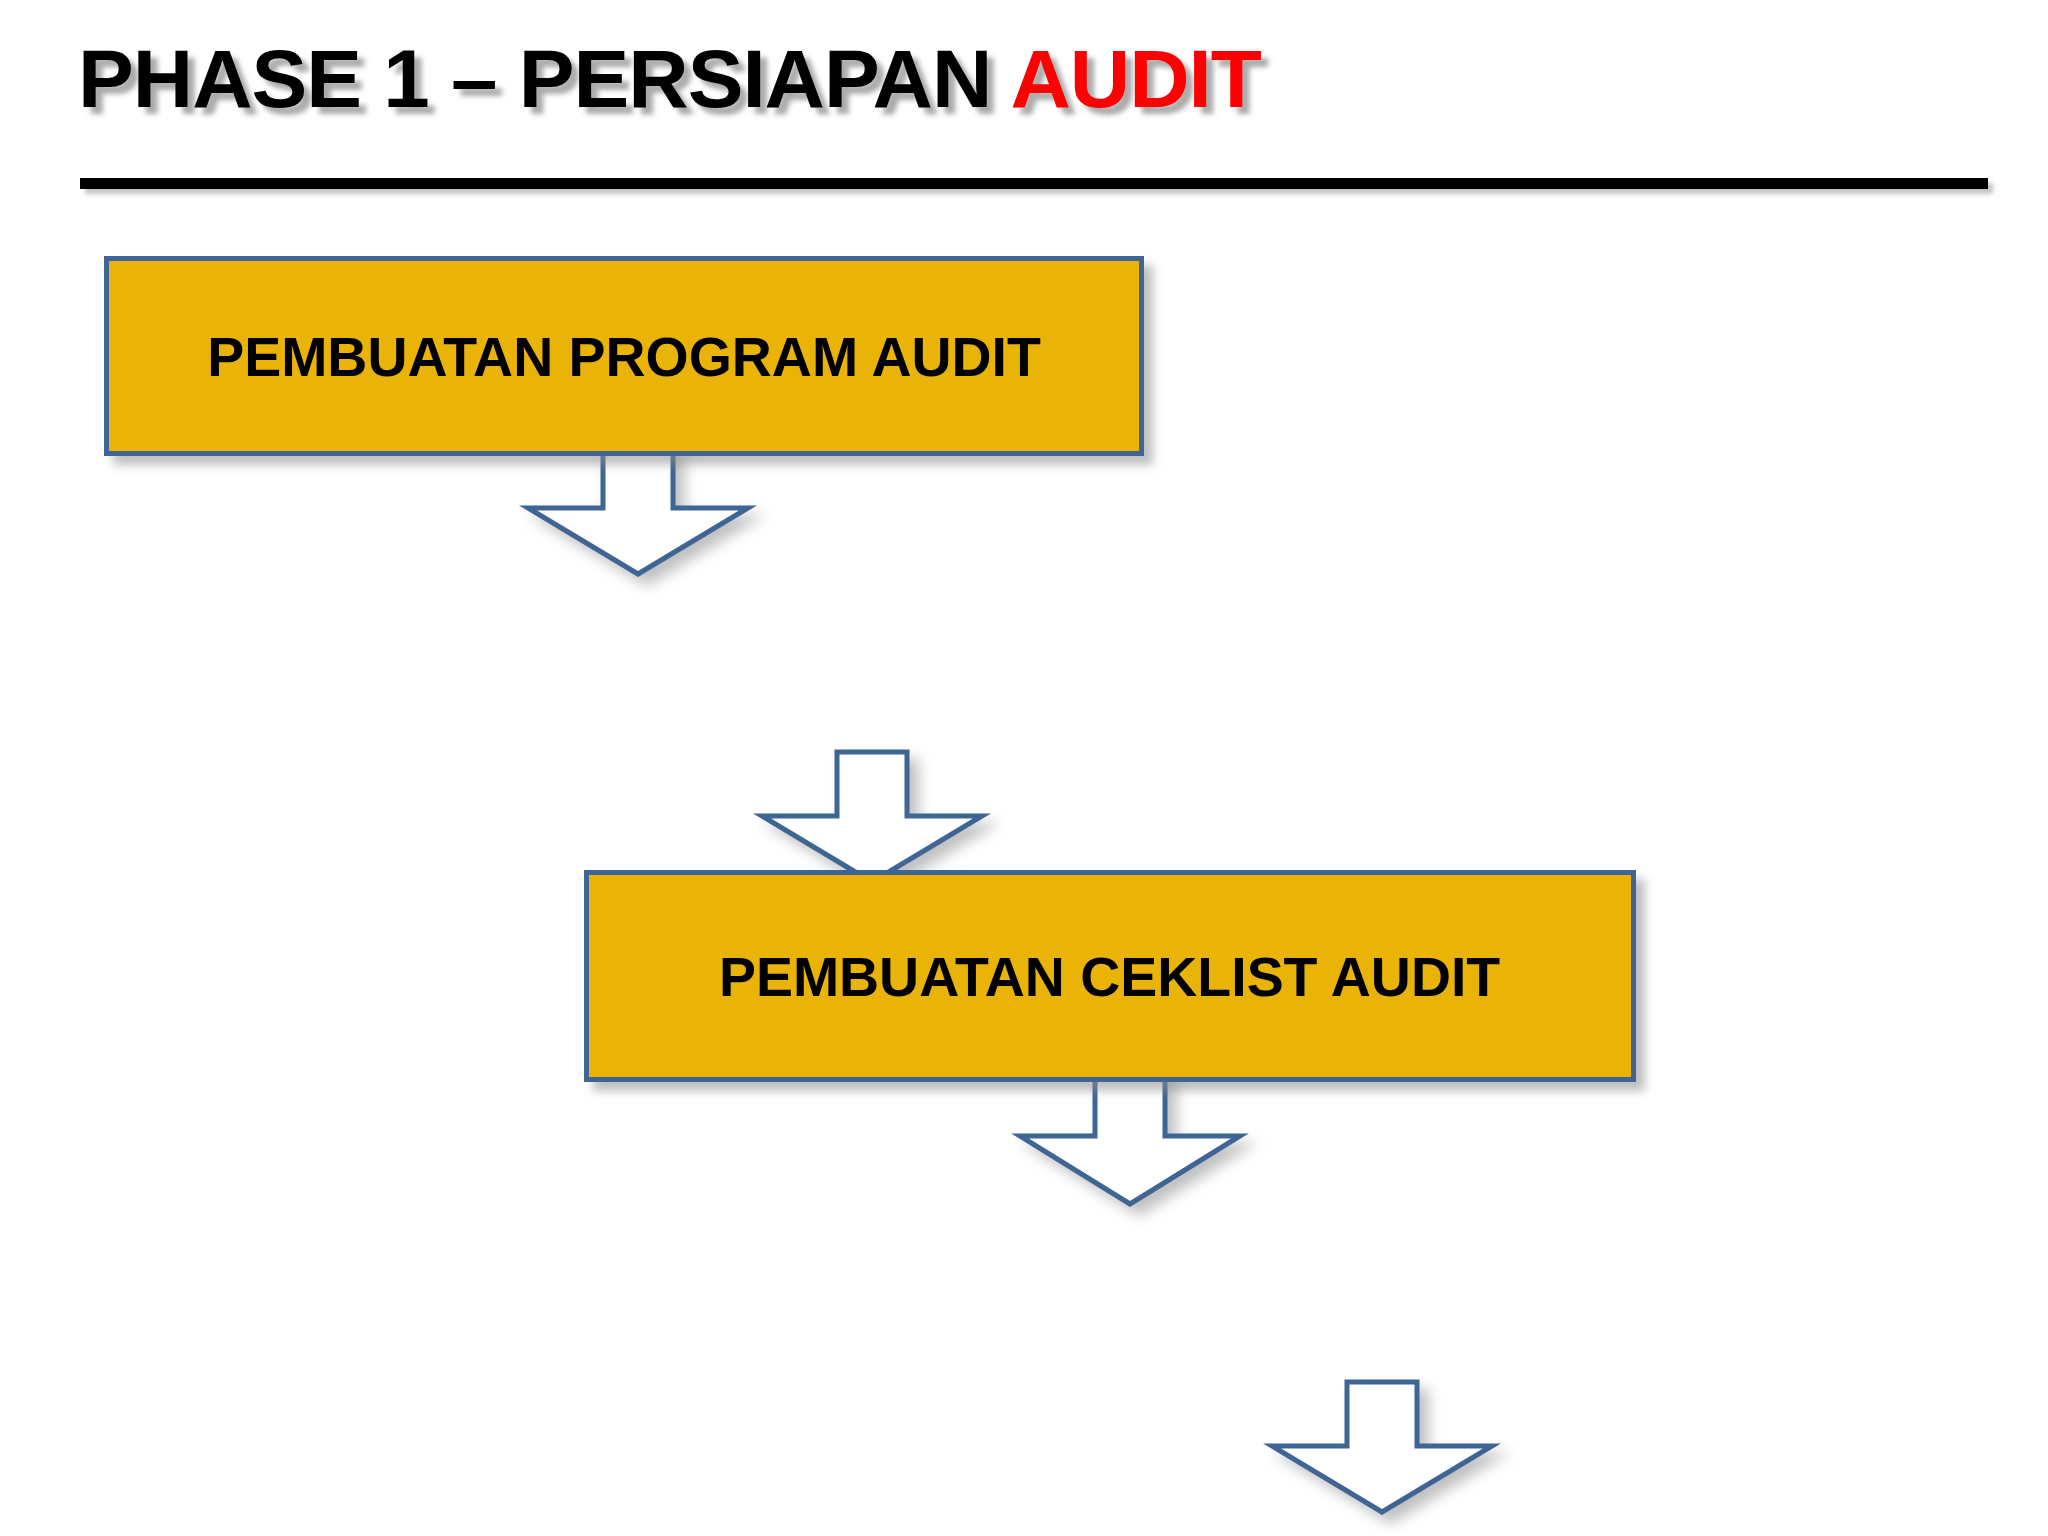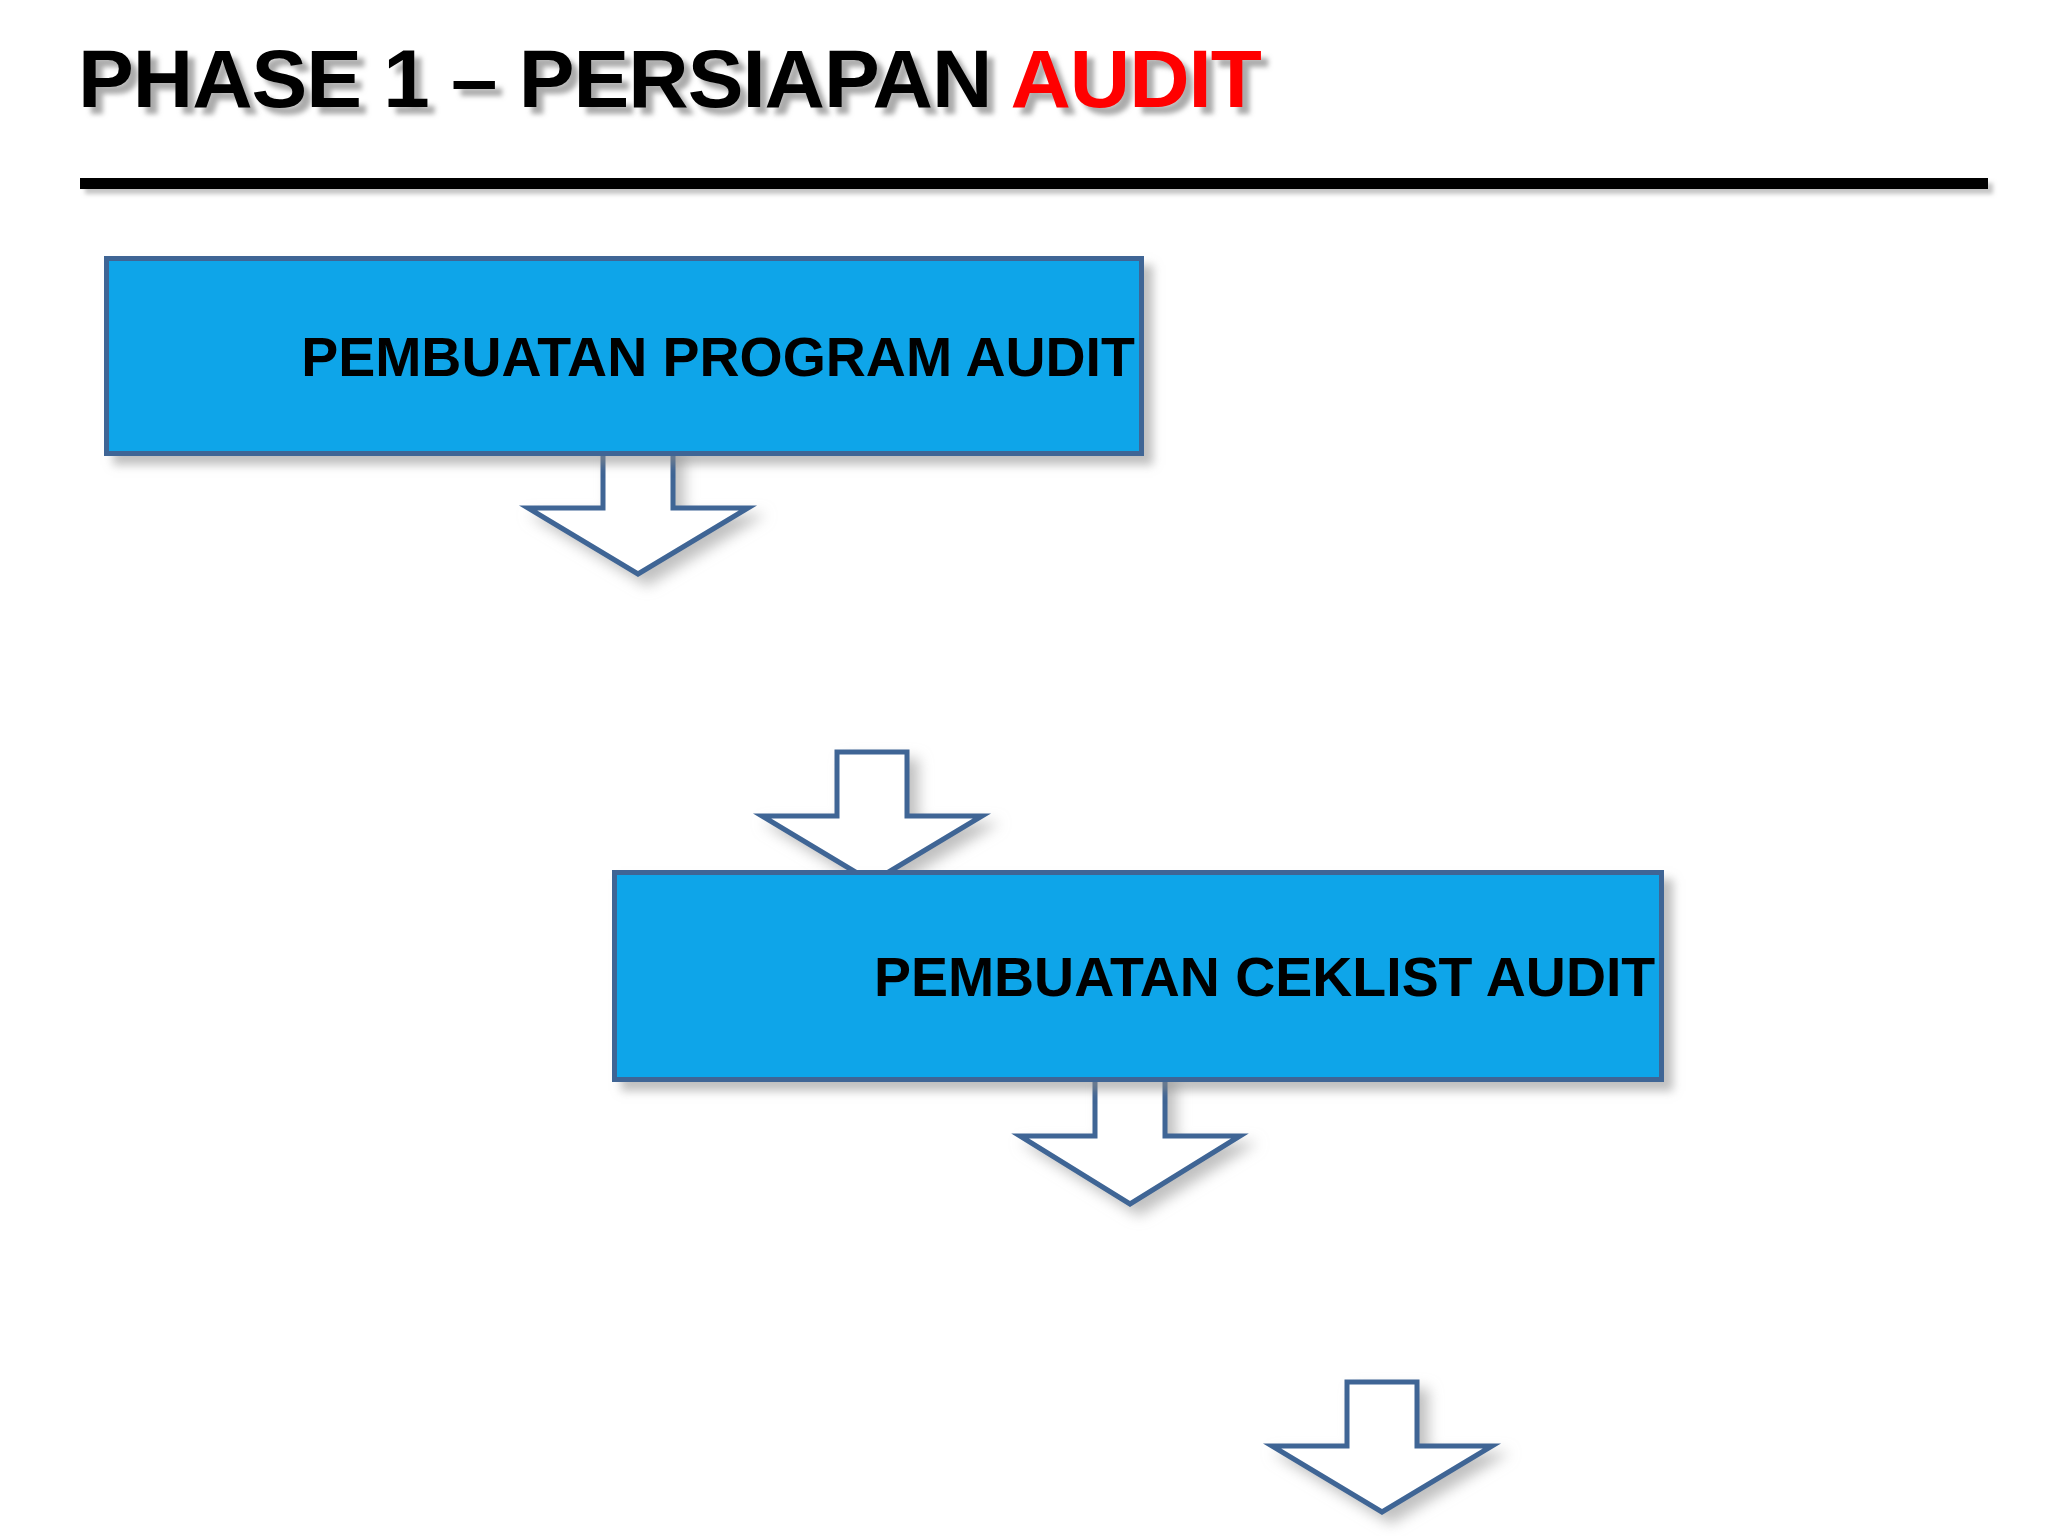--- a/index.html
+++ b/index.html
@@ -49,41 +49,41 @@
     width: 1908px;
     height: 11px;
     background: #000000;
     box-shadow: 5px 5px 4px rgba(150,150,150,0.55);
   }
 
   
   .flow-box {
     position: absolute;
     box-sizing: border-box;
-    background: #0ea5e9;
+    background: #eab308;
     border: 5px solid #3F6595;
     box-shadow: 9px 9px 9px rgba(140,140,140,0.55);
     display: flex;
     align-items: center;
-    justify-content: flex-end;
+    justify-content: center;
     z-index: 2;
   }
   .flow-box .label {
     font-family: "Liberation Sans", sans-serif;
     font-weight: bold;
     font-size: 56px;
     color: #000000;
     white-space: nowrap;
     letter-spacing: 0px;
     transform: scaleX(0.99);
   }
 
   #box-1 { left: 104px;  top: 256px;  width: 1040px; height: 200px; }
   #box-2 { left: 326px;  top: 564px;  width: 1040px; height: 200px; }
-  #box-3 { left: 612px;  top: 870px;  width: 1052px; height: 212px; }
+  #box-3 { left: 584px;  top: 870px;  width: 1052px; height: 212px; }
   #box-4 { left: 840px;  top: 1196px; width: 1040px; height: 198px; }
 
   
   .arrow {
     position: absolute;
     z-index: 1;
     overflow: visible;
   }
   .arrow svg { display: block; overflow: visible; }
   .arrow .arrow-shape {

